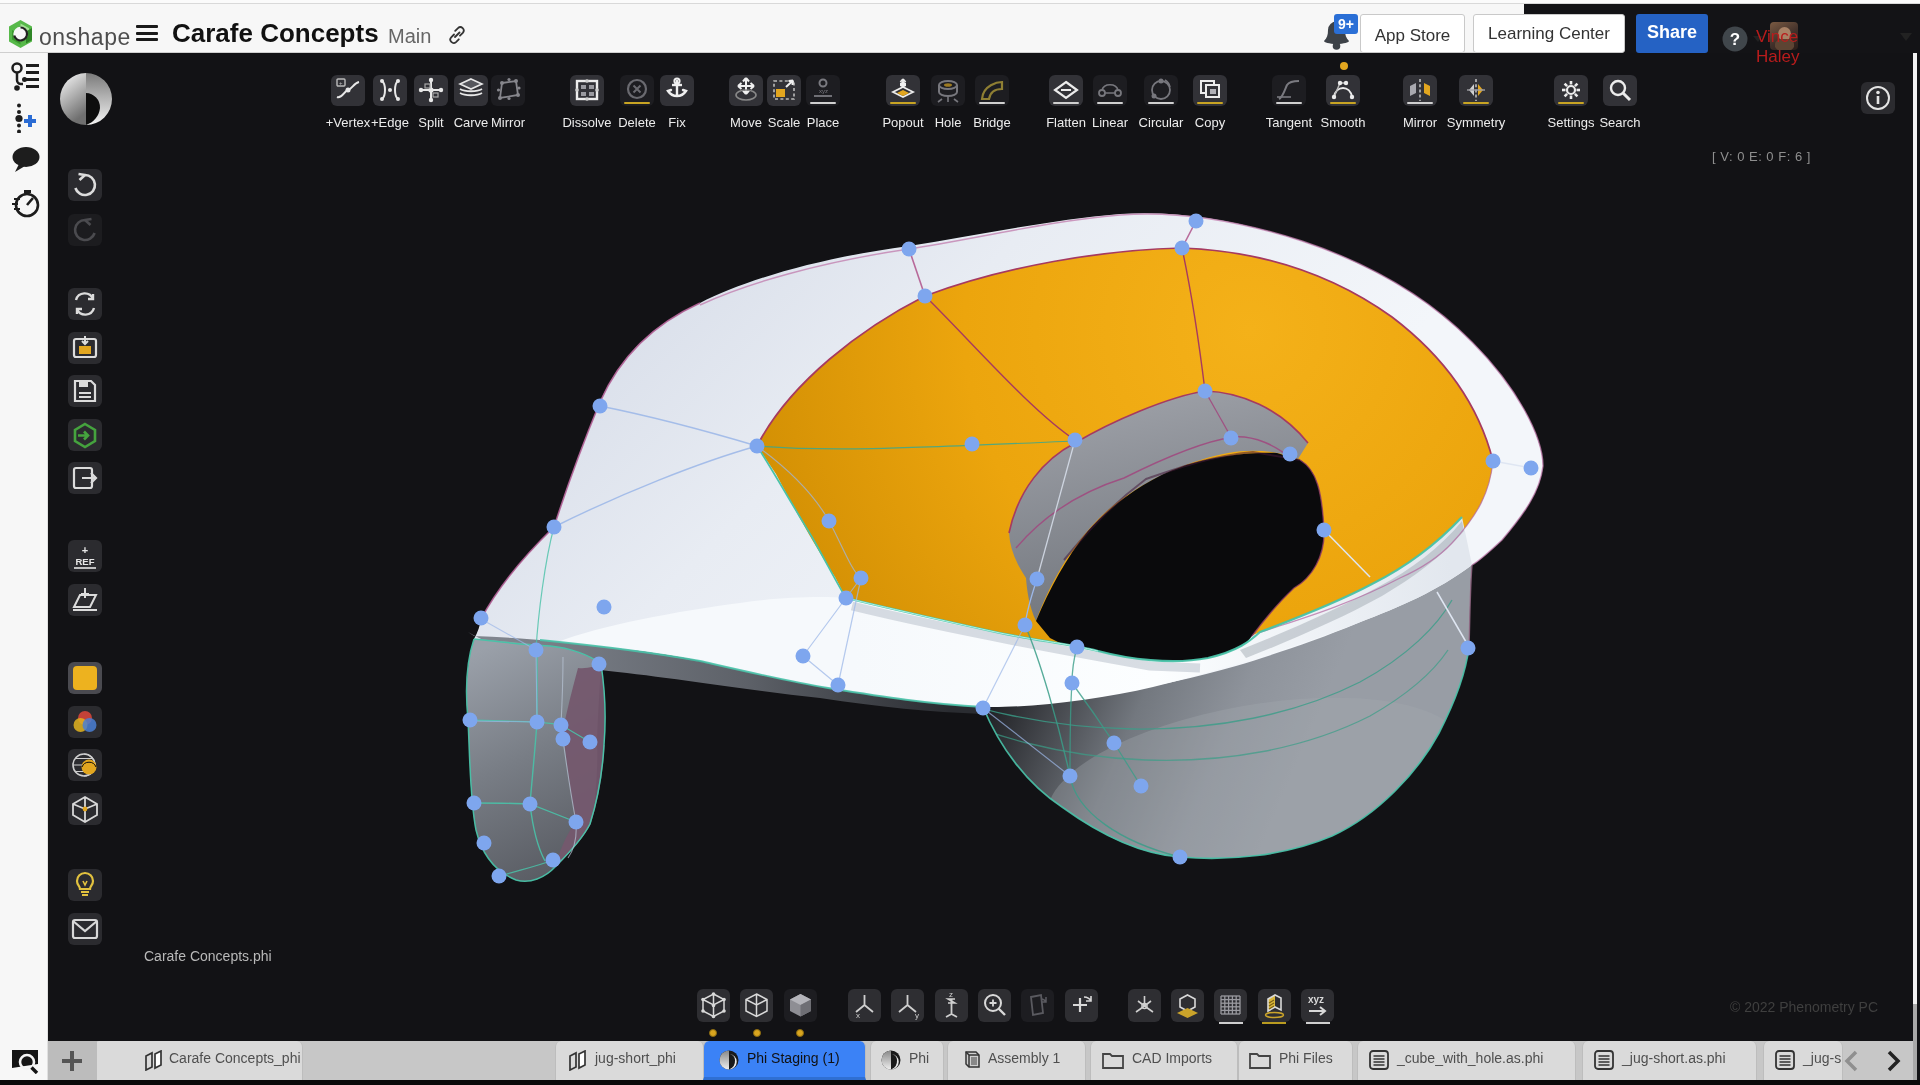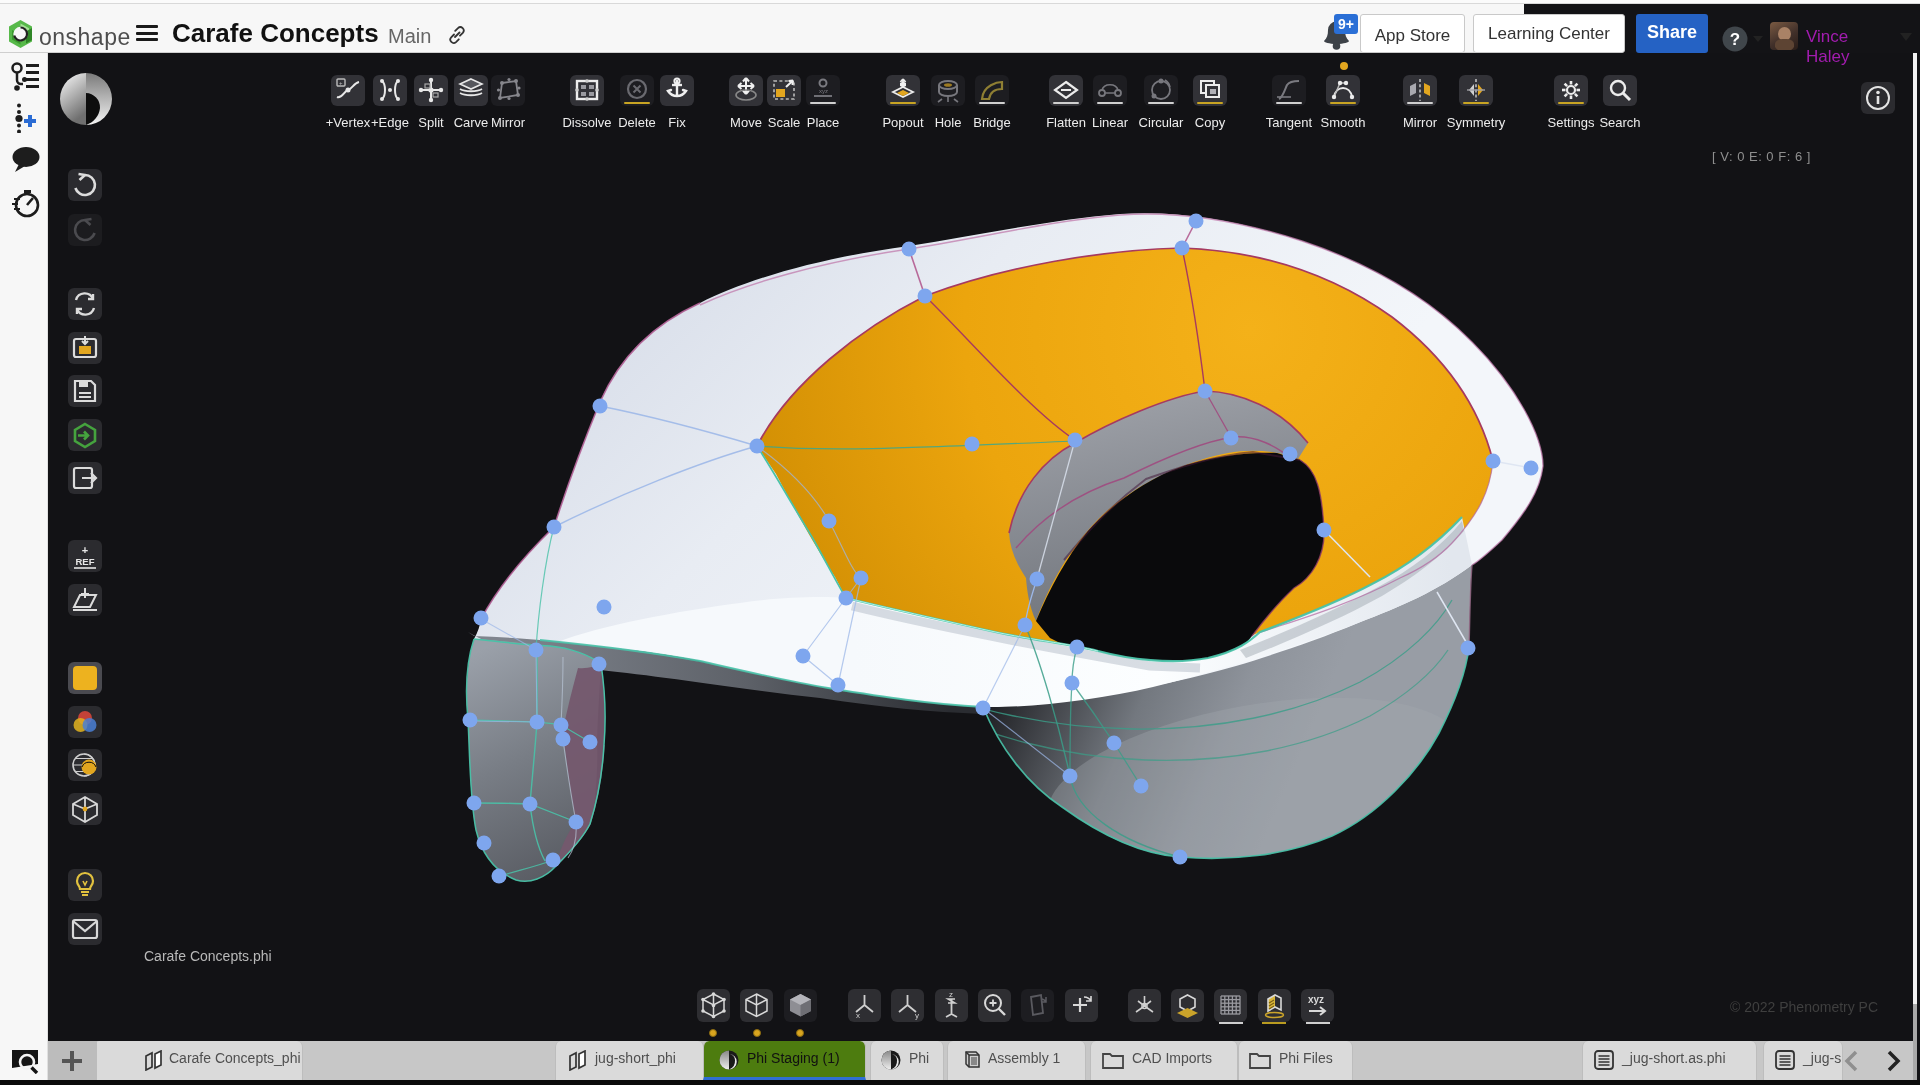--- a/index.html
+++ b/index.html
@@ -10,32 +10,32 @@
   
   #topstrip { position:absolute; left:0; top:0; width:1920px; height:4px; background:#fbfbfb; border-bottom:1px solid #d9d9d9; }
   #topbar { position:absolute; left:0; top:4px; width:1524px; height:49px; background:#f7f7f7; border-bottom:1px solid #cfcfcf; }
   #onshape-txt { position:absolute; left:39px; top:20px; font-size:23px; color:#4d4d4d; letter-spacing:0.5px; }
   #burger { position:absolute; left:136px; top:21px; width:22px; height:16px; }
   #burger div { height:3px; background:#1a1a1a; border-radius:1px; margin-bottom:3.5px; }
   #doctitle { position:absolute; left:172px; top:14px; font-size:26px; font-weight:bold; color:#111; }
   #docver { position:absolute; left:388px; top:21px; font-size:20px; color:#666; }
   .tb-btn { position:absolute; top:10px; height:39px; background:#fff; border:1px solid #c9c9c9; border-radius:3px; font-size:17px; color:#333; text-align:center; }
   #share-btn { position:absolute; top:10px; height:39px; background:#2562c4; border-radius:3px; font-size:18px; font-weight:bold; color:#fff; text-align:center; }
-  #vince { position:absolute; left:1806px; top:23px; font-size:17px; color:#a21caf; }
+  #vince { position:absolute; left:1756px; top:23px; font-size:17px; color:#b91c1c; }
 
   
   #leftbar { position:absolute; left:0; top:53px; width:48px; height:1027px; background:#f7f7f7; border-right:1px solid #e0e0e0; }
   #rightstrip { position:absolute; left:1913px; top:53px; width:4px; height:1032px; background:#f2f2f2; }
   #rightthumb { position:absolute; left:1913px; top:1004px; width:4px; height:76px; background:#a9a9a9; }
 
   
   #tabbar { position:absolute; left:48px; top:1041px; width:1865px; height:39px; background:#c7c7c7; }
   .tab { position:absolute; top:0; height:39px; background:#dadada; border-radius:6px 6px 0 0; border-left:1px solid #bdbdbd; border-right:1px solid #bdbdbd; color:#4f4f4f; font-size:14px; white-space:nowrap; overflow:hidden; }
   .tab .lbl { position:absolute; top:9px; }
-  .tab.active { background:#4d7c0f; color:#111; border-bottom:3px solid #2f6fd3; }
+  .tab.active { background:#3b82f6; color:#111; border-bottom:3px solid #2f6fd3; }
 
   
   .tile { position:absolute; width:34px; height:31px; background:#323237; border-radius:6px; }
   .tile.dim { background:#1d1d21; }
   .tlabel { position:absolute; top:53px; font-size:13px; color:#ececec; text-align:right; transform:translateX(-50%); white-space:nowrap; }
   .under { position:absolute; height:2.5px; width:26px; left:4px; bottom:2px; border-radius:1px; }
   .uy { background:#c8a423; }
   .uw { background:#cfcfcf; }
   .vtile { position:absolute; width:33px; height:33px; background:#2e2e32; border-radius:6px; top:989px; }
   .ltile { position:absolute; left:68px; width:34px; height:32px; background:#2b2b2f; border-radius:6px; }
@@ -824,20 +824,27 @@
           <path d="M1 4 L8 4 L10 6 L21 6 L21 18 L1 18 Z" fill="none" stroke="#444" stroke-width="1.8"></path>
         </svg>
         <span class="lbl" style="left:41px;">CAD Imports</span>
       </div>
 <div class="tab" style="left:1190px; width:115px;">
         <svg style="position:absolute; left:10px; top:9px;" width="22" height="20" viewBox="0 0 22 20">
           <path d="M1 4 L8 4 L10 6 L21 6 L21 18 L1 18 Z" fill="none" stroke="#444" stroke-width="1.8"></path>
         </svg>
         <span class="lbl" style="left:40px;">Phi Files</span>
       </div>
+<div class="tab" style="left:1309px; width:219px;">
+        <svg style="position:absolute; left:11px; top:9px;" width="20" height="20" viewBox="0 0 20 20">
+          <rect x="1" y="1" width="18" height="18" rx="3" fill="none" stroke="#333" stroke-width="1.8"></rect>
+          <path d="M4.5 6 L15.5 6 M4.5 9 L15.5 9 M4.5 12 L15.5 12 M4.5 15 L15.5 15" stroke="#333" stroke-width="1.6"></path>
+        </svg>
+        <span class="lbl" style="left:39px;">_cube_with_hole.as.phi</span>
+      </div>
 <div class="tab" style="left:1534px; width:175px;">
         <svg style="position:absolute; left:11px; top:9px;" width="20" height="20" viewBox="0 0 20 20">
           <rect x="1" y="1" width="18" height="18" rx="3" fill="none" stroke="#333" stroke-width="1.8"></rect>
           <path d="M4.5 6 L15.5 6 M4.5 9 L15.5 9 M4.5 12 L15.5 12 M4.5 15 L15.5 15" stroke="#333" stroke-width="1.6"></path>
         </svg>
         <span class="lbl" style="left:39px;">_jug-short.as.phi</span>
       </div>
 <div class="tab" style="left:1715px; width:80px;">
         <svg style="position:absolute; left:11px; top:9px;" width="20" height="20" viewBox="0 0 20 20">
           <rect x="1" y="1" width="18" height="18" rx="3" fill="none" stroke="#333" stroke-width="1.8"></rect>

